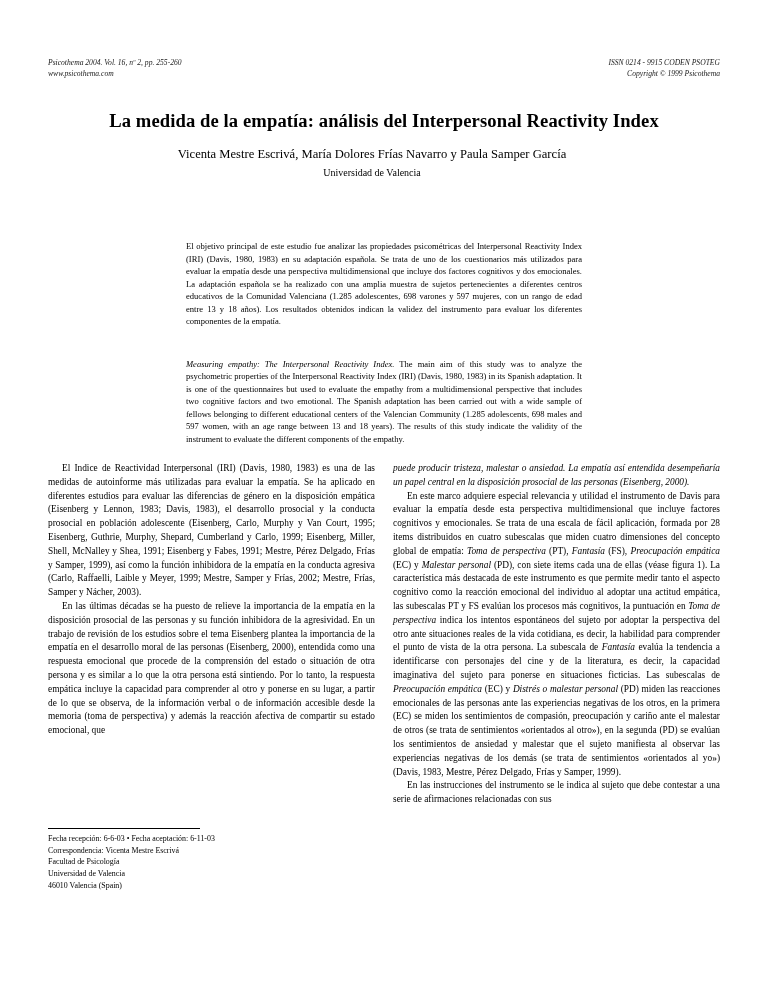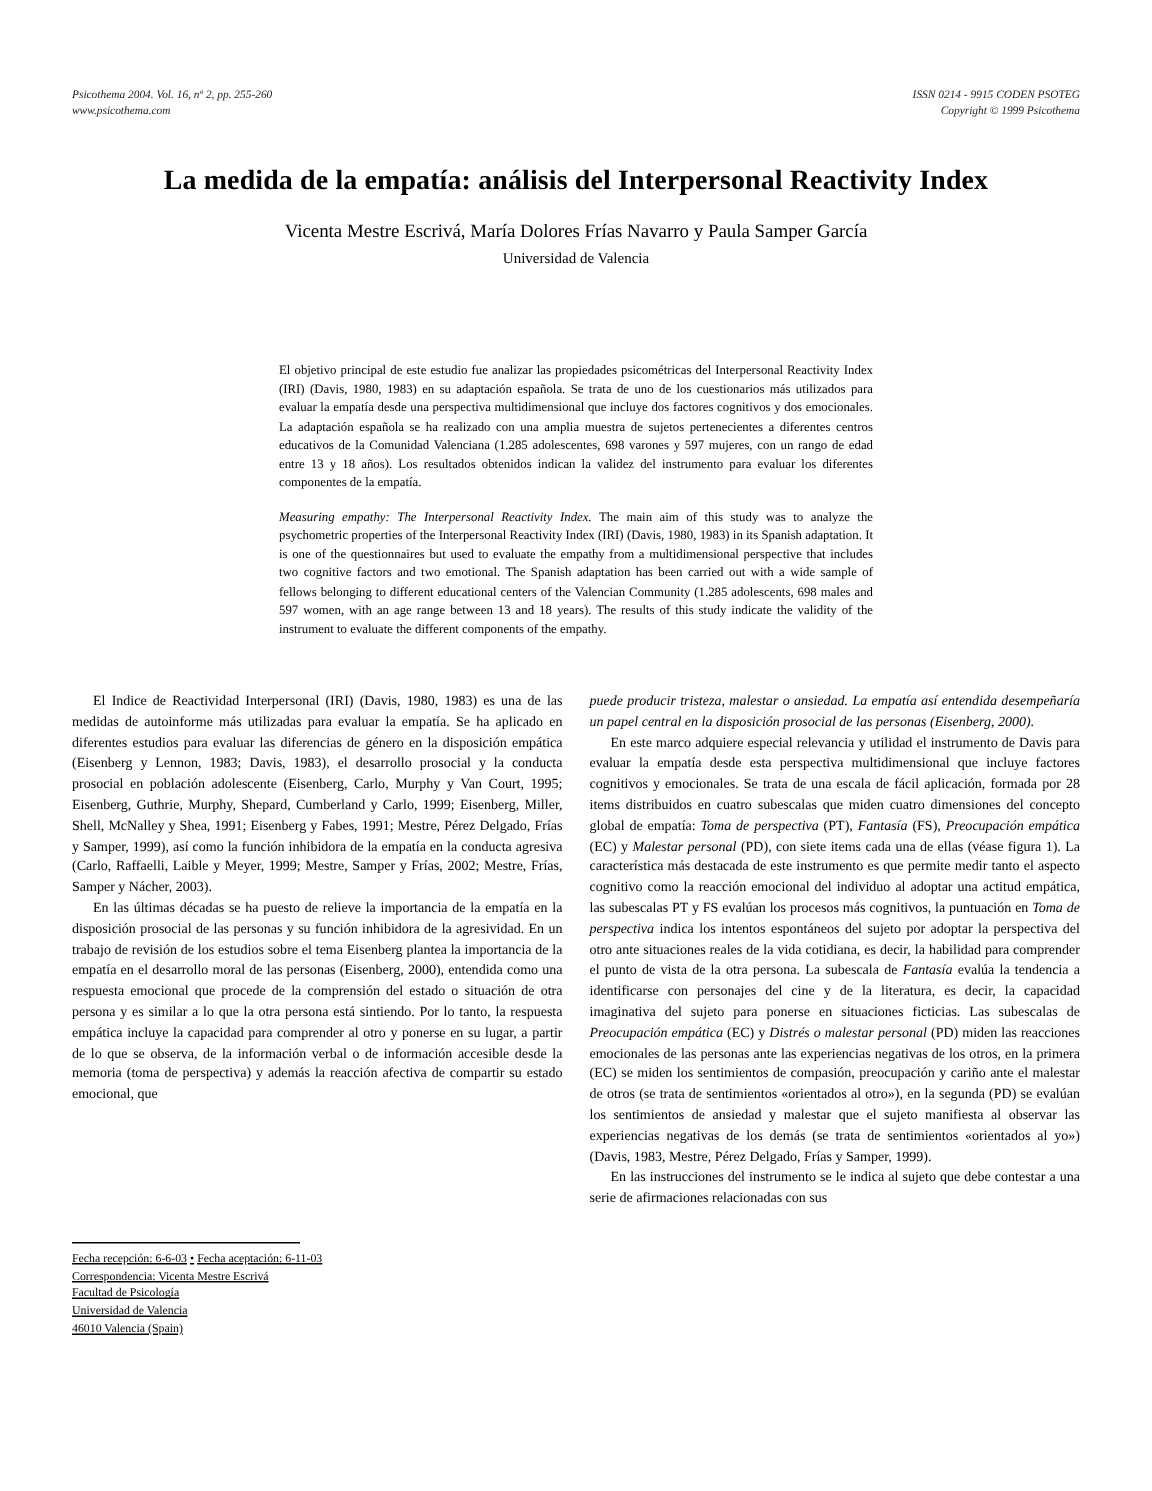--- a/index.html
+++ b/index.html
@@ -52,21 +52,21 @@
     text-align: center;
     font-size: 18.6px;
     font-weight: bold;
     letter-spacing: 0.1px;
     line-height: 1.2;
   }
 
   
   .authors-block {
     position: absolute;
-    left: 48px;
+    left: 36px;
     top: 146px;
     width: 672px;
     text-align: center;
   }
   .authors-names {
     font-size: 12.6px;
     line-height: 1.35;
   }
   .authors-affil {
     font-size: 10px;
@@ -82,21 +82,21 @@
     width: 396px;
   }
   .abstract {
     font-size: 8.55px;
     line-height: 1.465;
     text-align: justify;
     text-justify: inter-word;
     hyphens: manual;
     margin-top: 28px;
   }
-  .abstract + .abstract { margin-top: 10px; }
+  .abstract + .abstract { margin-top: 30px; }
   .abstract i { font-style: italic; }
 
   
   .col {
     position: absolute;
     top: 462px;
     width: 327px;
     font-size: 9.35px;
     line-height: 1.478;
     text-align: justify;
@@ -121,21 +121,21 @@
     text-align: left;
   }
   .footnote-rule {
     position: absolute;
     left: 48px;
     top: 828px;
     width: 152px;
     height: 1px;
     background: #000;
   }
-  .footnote .fn-line { display: block; white-space: nowrap; text-decoration: underline; }
+  .footnote .fn-line { display: block; white-space: nowrap; }
   .bullet-sep { padding: 0 2px; }
 </style>
 </head>
 <body>
 
 <div class="page">
 
   <div class="running-head">
     <div class="rh-left">
       <span class="rh-line">Psicothema 2004. Vol. 16, nº 2, pp. 255-260</span>

